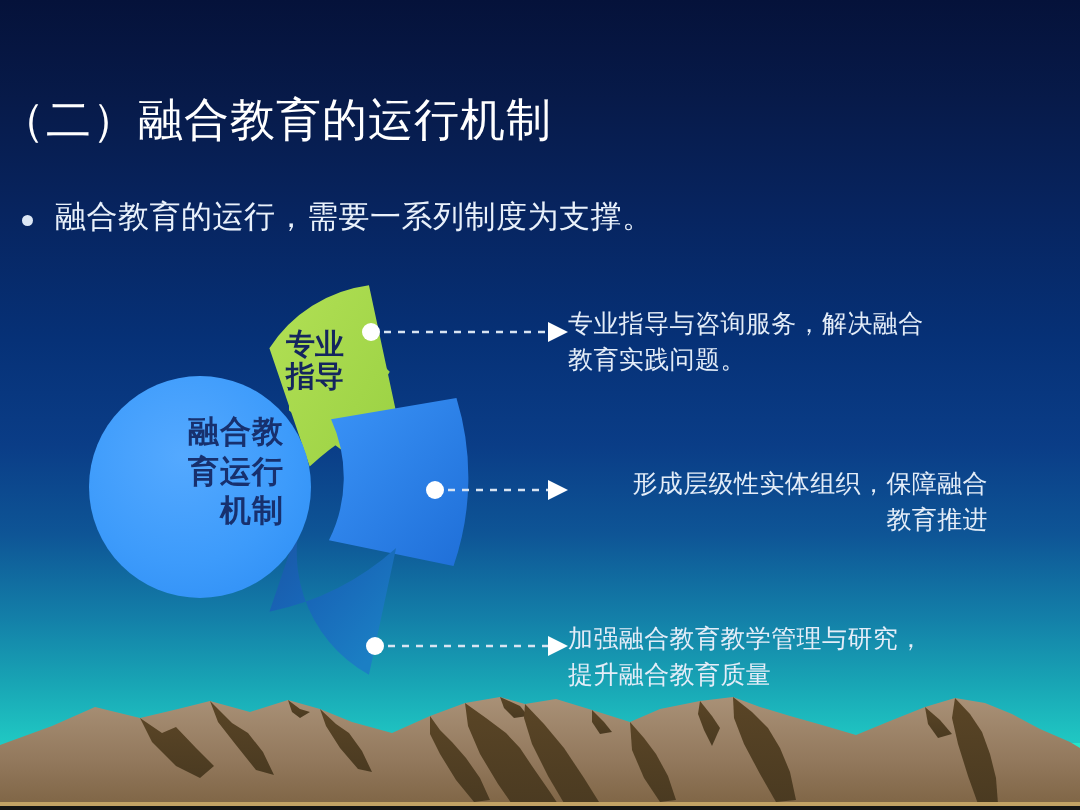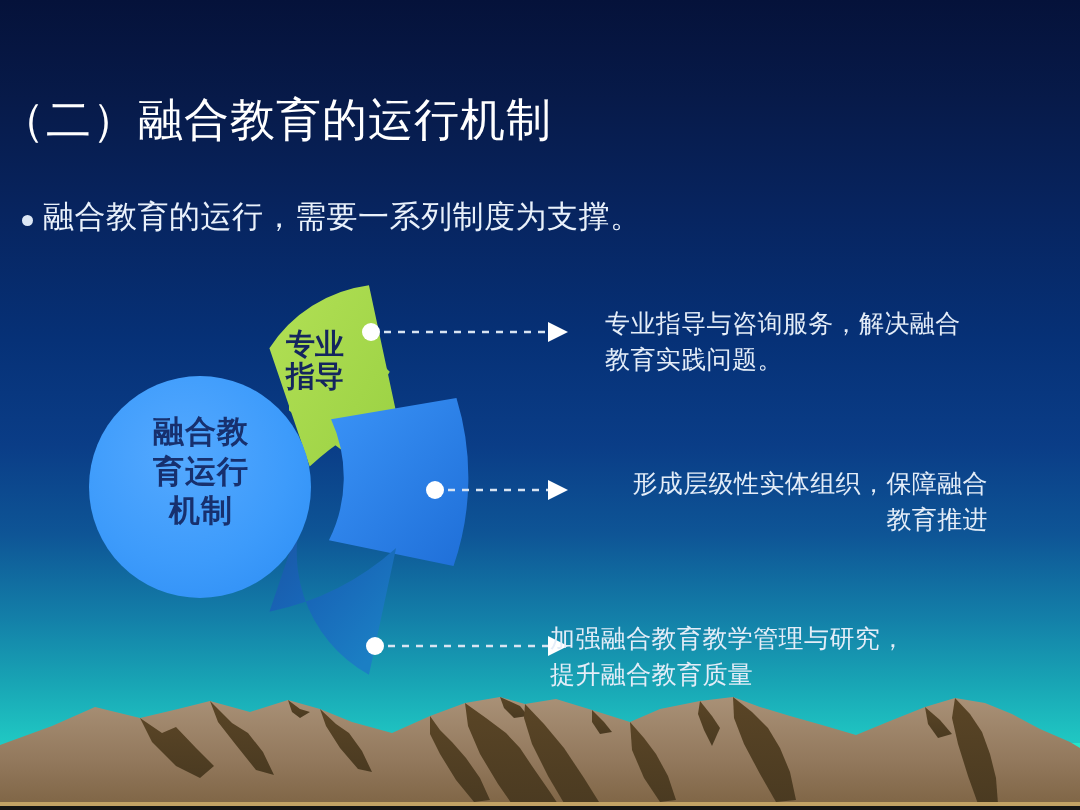--- a/index.html
+++ b/index.html
@@ -42,21 +42,21 @@
     white-space: nowrap;
   }
 
   
   .bullet-row {
     position: absolute;
     top: 196px;
     left: 22px;
     display: flex;
     align-items: flex-start;
-    gap: 10px;
+    gap: 22px;
   }
   .bullet-dot {
     width: 11px;
     height: 11px;
     border-radius: 50%;
     background: #dce7f5;
     margin-top: 19px;
     flex: 0 0 auto;
   }
   .bullet-text {
@@ -79,23 +79,23 @@
 
   
   .desc {
     position: absolute;
     color: #e4edf8;
     font-size: 25px;
     line-height: 1.45;
     letter-spacing: 0.4px;
     width: 420px;
   }
-  .desc-1 { left: 568px; top: 306px; margin-left: 37px; }
+  .desc-1 { left: 568px; top: 306px; }
   .desc-2 { left: 568px; top: 466px; }
-  .desc-3 { left: 550px; top: 621px; }
+  .desc-3 { left: 568px; top: 621px; }
 
   
   .wedge-label {
     position: absolute;
     text-align: left;
     font-weight: 700;
     line-height: 1.12;
     white-space: pre-line;
   }
   .wl-green {
@@ -107,21 +107,21 @@
     font-size: 29px; color: #e32219;
   }
   .wl-bottom {
     left: 286px; top: 592px; width: 110px;
     font-size: 29px; color: #0c1b42;
   }
   .center-label {
     position: absolute;
     left: 118px; top: 412px;
     width: 166px;
-    text-align: center;
+    text-align: right;
     font-size: 31px;
     font-weight: 700;
     line-height: 1.28;
     color: #17306e;
     white-space: pre-line;
     letter-spacing: 1px;
   }
 </style>
 </head>
 <body>

